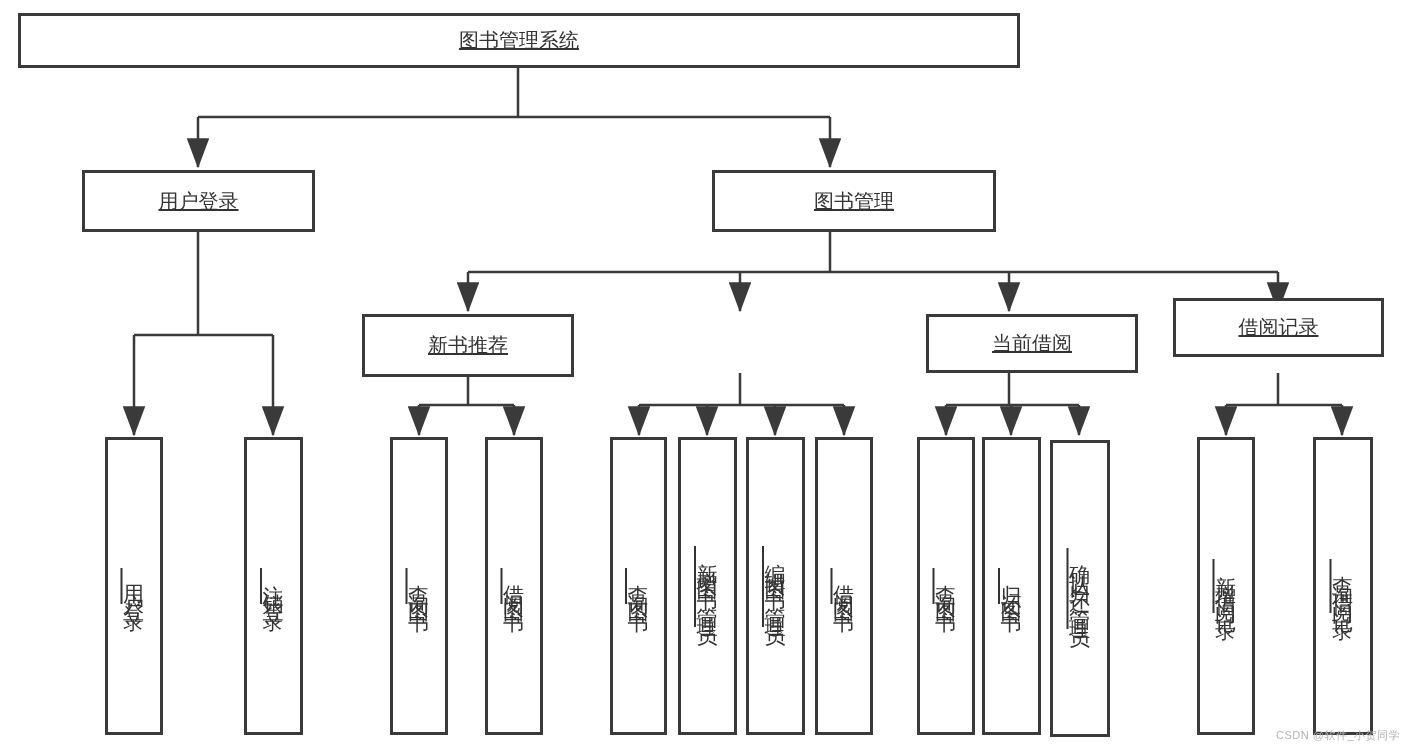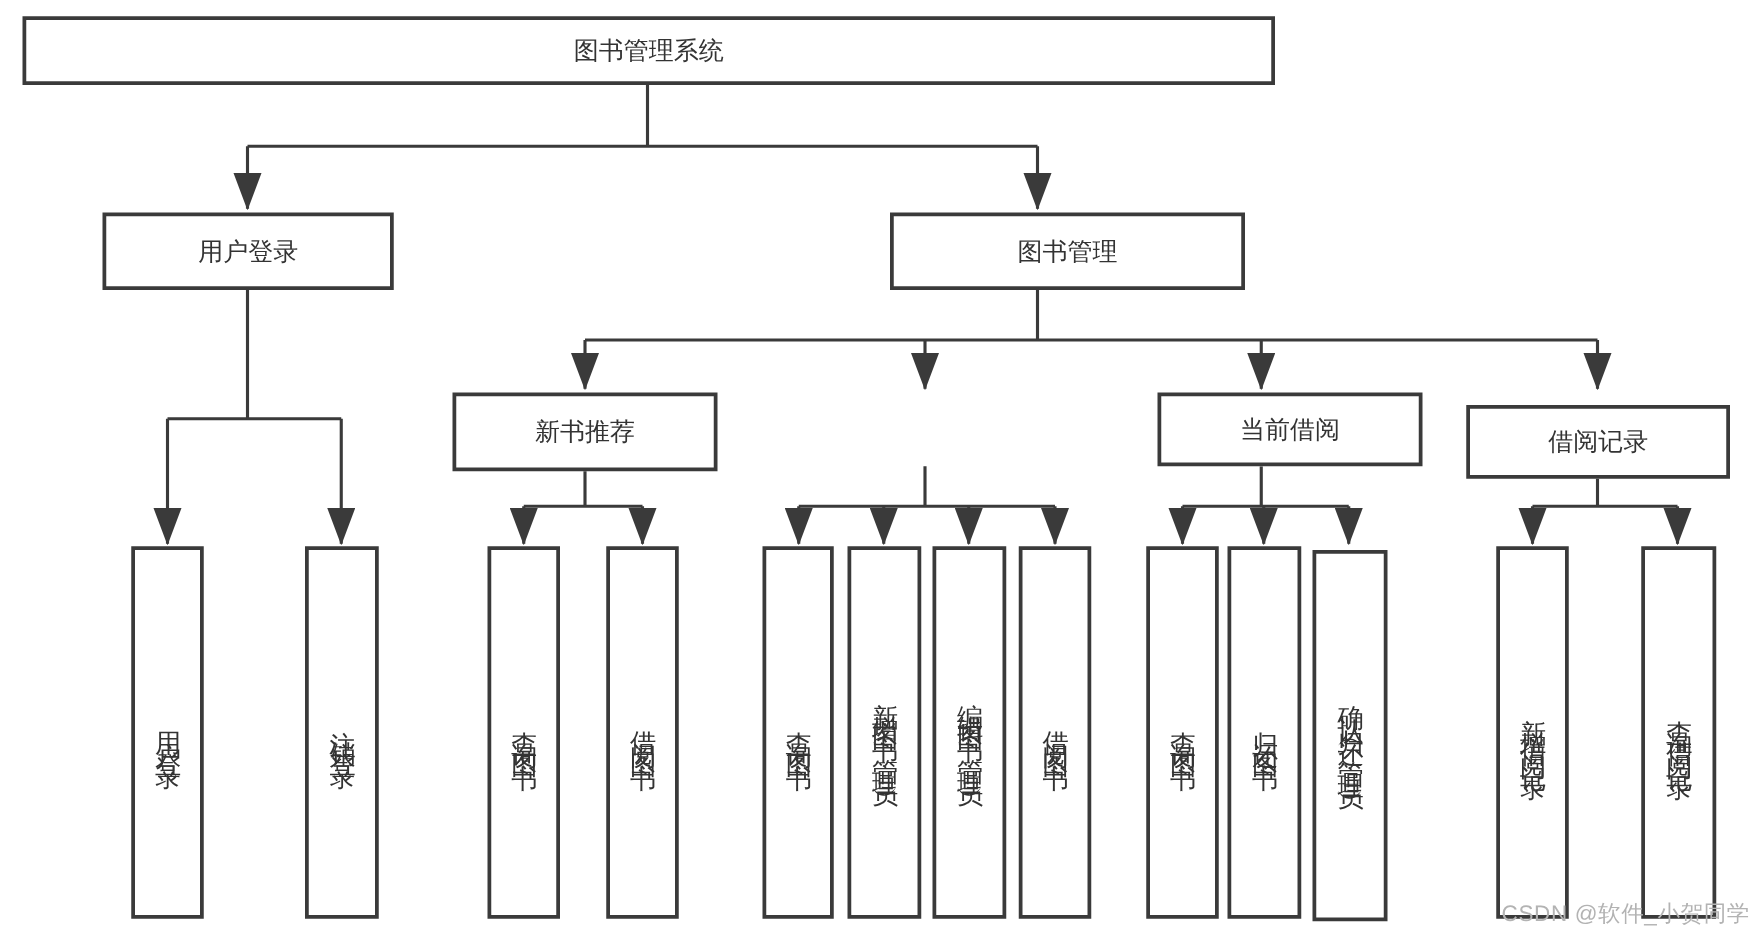--- a/index.html
+++ b/index.html
@@ -6,28 +6,28 @@
   .canvas{
     position:relative;width:1405px;height:747px;background:#ffffff;
     font-family:"Liberation Sans",sans-serif;overflow:hidden;
   }
   .connectors{position:absolute;left:0;top:0;z-index:1;}
   .node{
     position:absolute;box-sizing:border-box;background:#ffffff;
     border:3px solid #3a3a3a;display:flex;align-items:center;justify-content:center;
     color:#333333;font-size:20px;z-index:2;
   }
-  .node span{white-space:nowrap;}
+  .node span{white-space:nowrap;text-decoration:underline;}
   .vnode span{
     writing-mode:vertical-rl;text-orientation:mixed;
     font-size:21px;letter-spacing:9px;line-height:1;white-space:normal;
   }
   .watermark{
     position:absolute;right:5px;bottom:4px;z-index:5;
-    color:#b3b3b3;font-size:18px;letter-spacing:0.5px;
+    color:#b3b3b3;font-size:11px;letter-spacing:0.5px;
   }
 </style>
 </head>
 <body>
 
 <div class="canvas">
 
   <svg class="connectors" width="1405" height="747" viewBox="0 0 1405 747">
     <defs>
       <marker id="ah" viewBox="0 0 12 9" markerWidth="12" markerHeight="9" refX="11.5" refY="4.5" orient="auto" markerUnits="strokeWidth">
@@ -76,21 +76,21 @@
   <div class="node" style="left:712px;top:170px;width:284px;height:62px;">
     <span>图书管理</span>
   </div>
 
   <div class="node" style="left:362px;top:314px;width:212px;height:63px;">
     <span>新书推荐</span>
   </div>
   <div class="node" style="left:903px;top:314px;width:212px;height:59px;margin-left:23px;">
     <span>当前借阅</span>
   </div>
-  <div class="node" style="left:1173px;top:324px;width:211px;height:59px;">
+  <div class="node" style="left:1173px;top:298px;width:211px;height:59px;">
     <span>借阅记录</span>
   </div>
 
   <div class="node vnode" style="left:105px;top:437px;width:58px;height:298px;">
     <span>用户登录</span>
   </div>
   <div class="node vnode" style="left:244px;top:437px;width:59px;height:298px;">
     <span>注销登录</span>
   </div>
 

